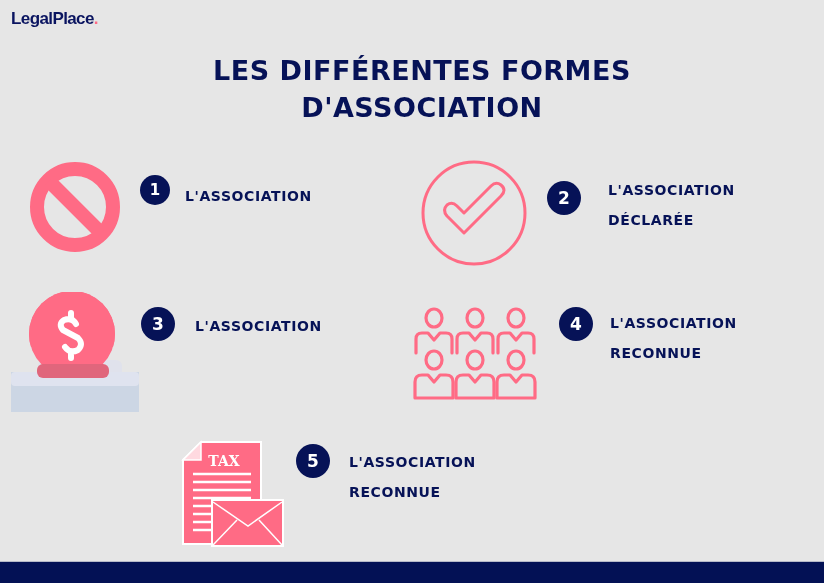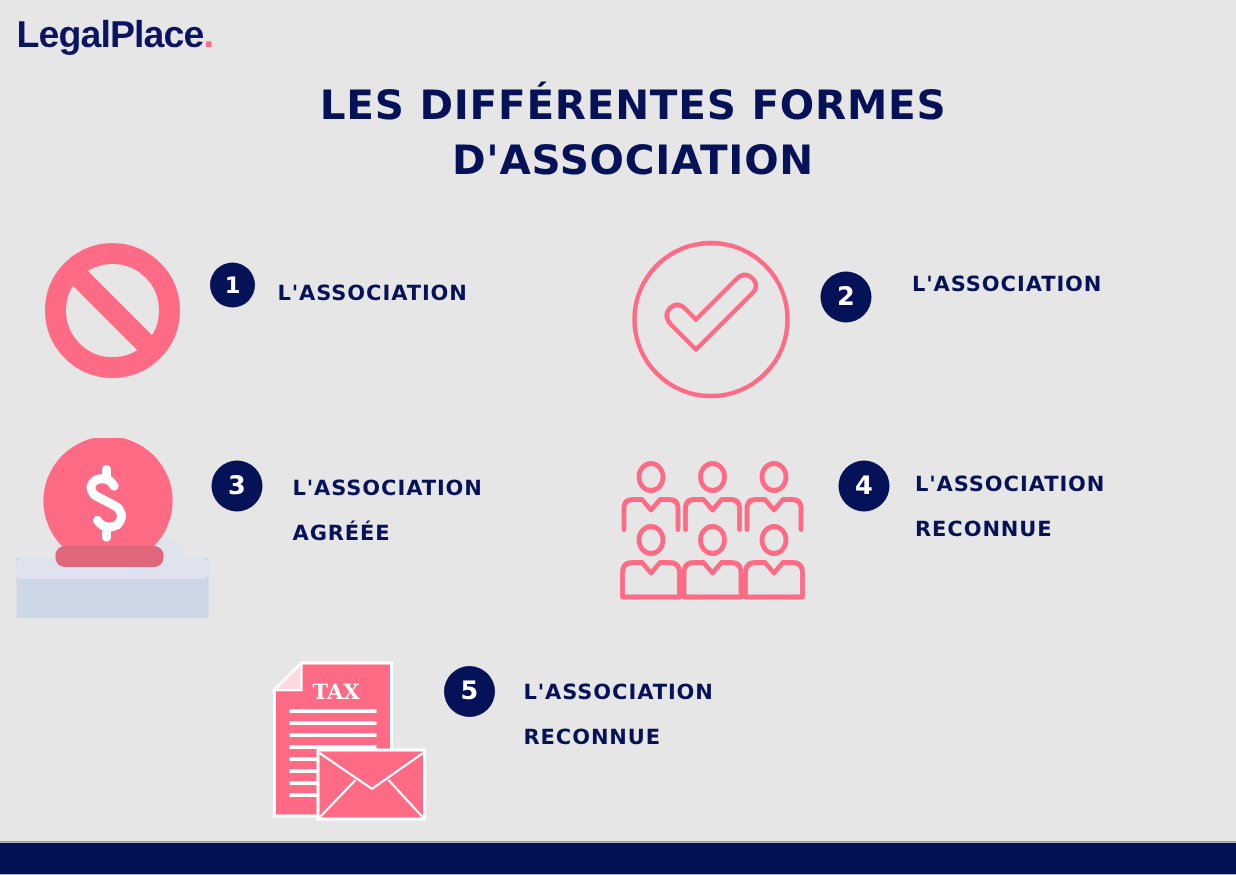--- a/index.html
+++ b/index.html
@@ -6,21 +6,21 @@
   html, body { width: 824px; height: 583px; overflow: hidden; }
   body {
     background: #e6e6e6;
     font-family: "DejaVu Sans", "Liberation Sans", sans-serif;
     position: relative;
     color: #061257;
   }
   .logo {
     position: absolute; left: 11px; top: 9px;
     font-family: "Liberation Sans", sans-serif;
-    font-weight: 700; font-size: 25px; letter-spacing: -0.6px;
+    font-weight: 700; font-size: 17px; letter-spacing: -0.6px;
     color: #0a1460;
   }
   .logo .dot { color: #ff6b85; }
   .title {
     position: absolute; left: 0; width: 844px; top: 52px;
     text-align: center;
     font-weight: 700; font-size: 27px; line-height: 37px;
     color: #061257; letter-spacing: 0.5px;
   }
   .item { position: absolute; }
@@ -64,37 +64,37 @@
 </div>
 
 <div class="item">
   <svg class="icon" style="left:419px;top:158px" width="110" height="110" viewBox="0 0 110 110">
     <circle cx="55" cy="55" r="51" fill="none" stroke="#ff6b85" stroke-width="3"></circle>
     <path d="M28 58 L45 75 L82 38 Q88 32 82 27 Q77 23 72 28 L45 55 L38 48 Q33 43 28 47 Q23 52 28 58 Z" fill="none" stroke="#ff6b85" stroke-width="3" stroke-linejoin="round"></path>
   </svg>
   <div class="badge" style="left:547px;top:181px">2</div>
   <div class="label" style="left:608px;top:175px">
     <div>L'ASSOCIATION</div>
+    <div>DÉCLARÉE</div>
   </div>
 </div>
 
 <div class="item">
   <svg class="icon" style="left:10px;top:292px" width="130" height="124" viewBox="0 0 130 124">
     <rect x="28" y="68" width="84" height="18" rx="6" fill="#e0e2ec"></rect>
     <rect x="1" y="80" width="128" height="40" fill="#ccd6e4"></rect>
     <rect x="1" y="80" width="128" height="14" rx="4" fill="#dfe3ef"></rect>
     <circle cx="62" cy="42" r="43" fill="#ff6b85"></circle>
     <rect x="27" y="72" width="72" height="14" rx="6" fill="#e0667c"></rect>
     <circle cx="62" cy="42" r="43" fill="#ff6b85" clip-path="inset(0 0 30px 0)"></circle>
     <path d="M66 32 Q62 25 54 28 Q48 32 53 38 L68 46 Q74 52 68 58 Q60 62 55 55 M61 21 L61 27 M61 60 L61 66" fill="none" stroke="#ffffff" stroke-width="6" stroke-linecap="round" stroke-linejoin="round"></path>
   </svg>
   <div class="badge" style="left:141px;top:307px">3</div>
   <div class="label" style="left:195px;top:311px">
     <div>L'ASSOCIATION</div>
-    <div>AGRÉÉE</div>
   </div>
 </div>
 
 <div class="item">
   <svg class="icon" style="left:410px;top:305px" width="130" height="96" viewBox="0 0 130 96" fill="none" stroke="#ff6b85" stroke-width="3.2" stroke-linecap="round" stroke-linejoin="round">
     <g>
       <ellipse cx="24" cy="13" rx="8" ry="9"></ellipse>
       <path d="M6 48 L6 34 Q6 28 12 28 L18 28 L24 35 L30 28 L36 28 Q42 28 42 34 L42 48"></path>
     </g>
     <g>

